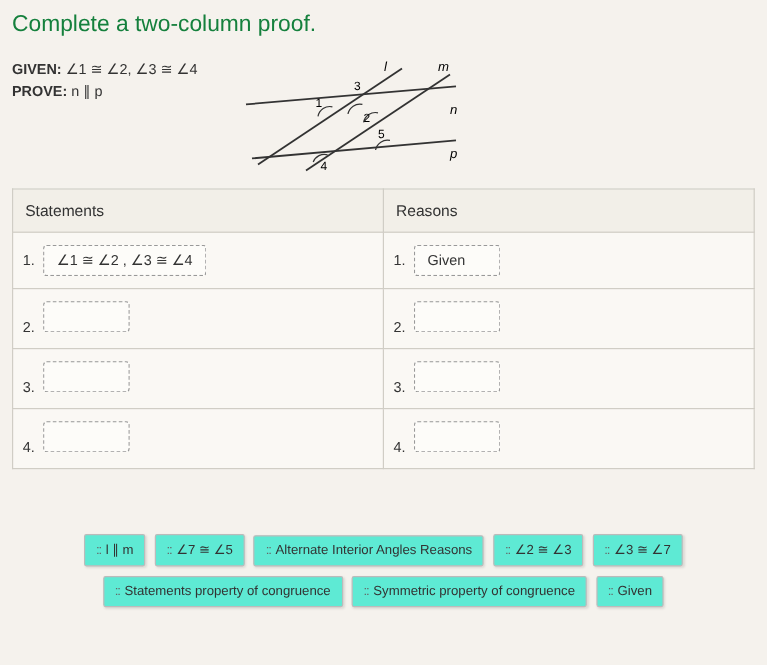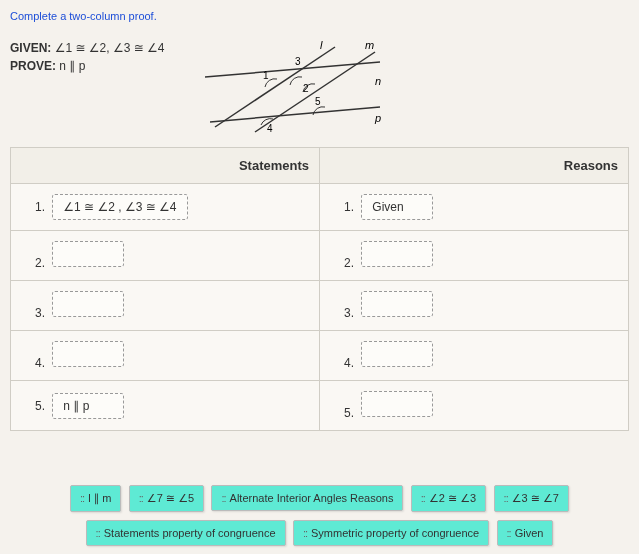--- a/index.html
+++ b/index.html
@@ -1,22 +1,22 @@
 <!DOCTYPE html>
 <html><head>
 <meta charset="utf-8">
 <style>
 body{margin:0;padding:10px;font-family:Arial,sans-serif;background:#f5f2ed;color:#333;font-size:12px;width:619px}
-.instruction{color:#1d4ed8;font-size:11px;margin-bottom:15px}
+.instruction{color:#15803d;font-size:19px;margin-bottom:15px}
 .given-prove{float:left;margin-top:4px}
 .given-prove b{font-weight:bold}
 .diagram{display:inline-block;margin-left:30px}
 .proof-table{clear:both;width:100%;border-collapse:collapse;margin-top:10px;background:#faf8f4}
-.proof-table th{padding:10px;border:1px solid #d0cdc5;background:#f2efe8;font-weight:bold;text-align:right;font-size:13px}
-.proof-table td{padding:10px 24px;border:1px solid #d0cdc5;vertical-align:middle}
+.proof-table th{padding:10px;border:1px solid #d0cdc5;background:#f2efe8;font-weight:normal;text-align:left;font-size:13px}
+.proof-table td{padding:10px 8px;border:1px solid #d0cdc5;vertical-align:middle}
 .slot{display:inline-block;border:1px dashed #999;padding:5px 10px;min-width:50px;min-height:14px;background:#fdfcf9;border-radius:3px}
 .num{display:inline-block;width:14px}
 .tiles{margin-top:50px;text-align:center;padding:0 5px}
 .tile{display:inline-block;border:1px solid #bbb;background:#5eead4;padding:6px 9px;margin:4px 2px;font-size:11px;box-shadow:1px 1px 2px rgba(0,0,0,0.1);border-radius:2px}
 .tile .dots{letter-spacing:-1px;margin-right:4px;color:#666}
 .top-row{display:flex;align-items:flex-start}
 svg{display:block}
 </style>
 </head>
 <body>
@@ -67,24 +67,20 @@
     <td><span class="num">2.</span> <span class="slot"></span></td>
   </tr>
   <tr>
     <td><span class="num">3.</span> <span class="slot"></span></td>
     <td><span class="num">3.</span> <span class="slot"></span></td>
   </tr>
   <tr>
     <td><span class="num">4.</span> <span class="slot"></span></td>
     <td><span class="num">4.</span> <span class="slot"></span></td>
   </tr>
-  <tr>
-    <td><span class="num">5.</span> <span class="slot">n ∥ p</span></td>
-    <td><span class="num">5.</span> <span class="slot"></span></td>
-  </tr>
 </tbody>
   </table>
 
 <div class="tiles">
   <span class="tile"><span class="dots">::</span><span>l ∥ m</span></span>
   <span class="tile"><span class="dots">::</span><span>∠7 ≅ ∠5</span></span>
   <span class="tile"><span class="dots">::</span><span>Alternate Interior Angles Reasons</span></span>
   <span class="tile"><span class="dots">::</span><span>∠2 ≅ ∠3</span></span>
   <span class="tile"><span class="dots">::</span><span>∠3 ≅ ∠7</span></span>
   <br>

